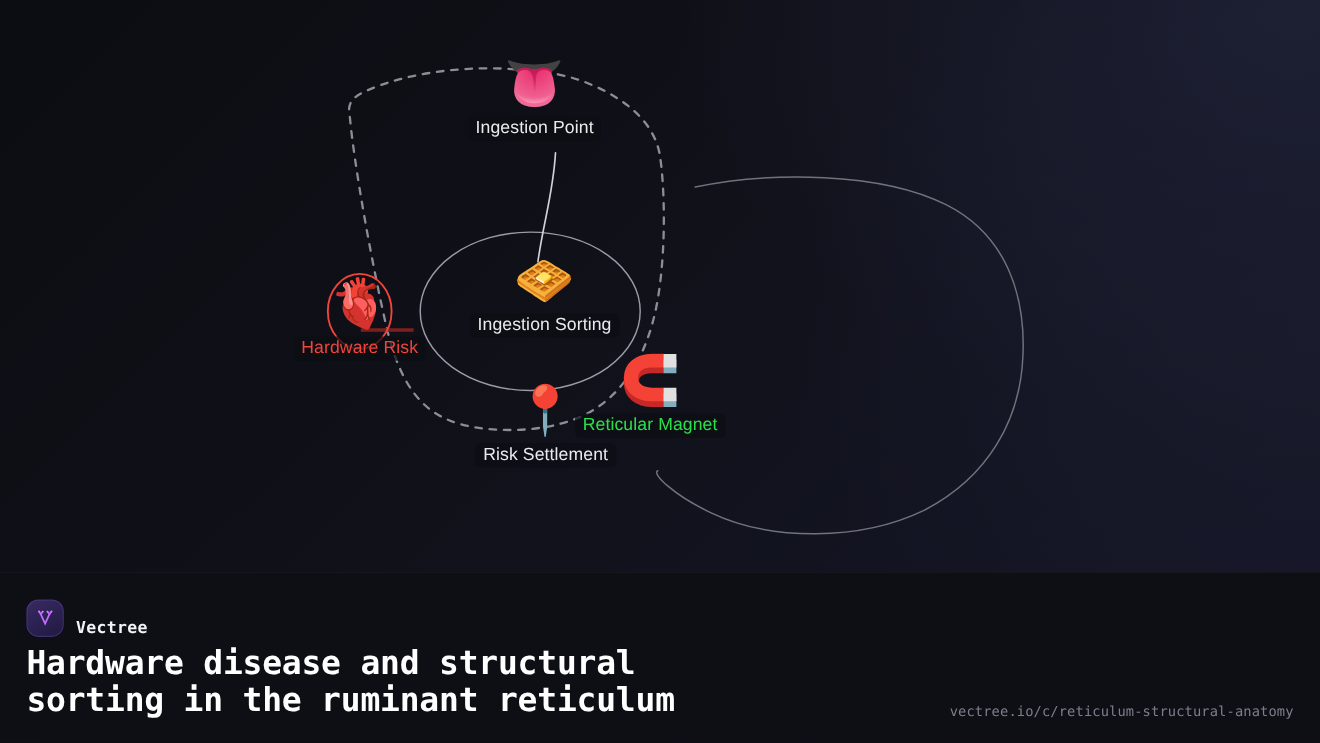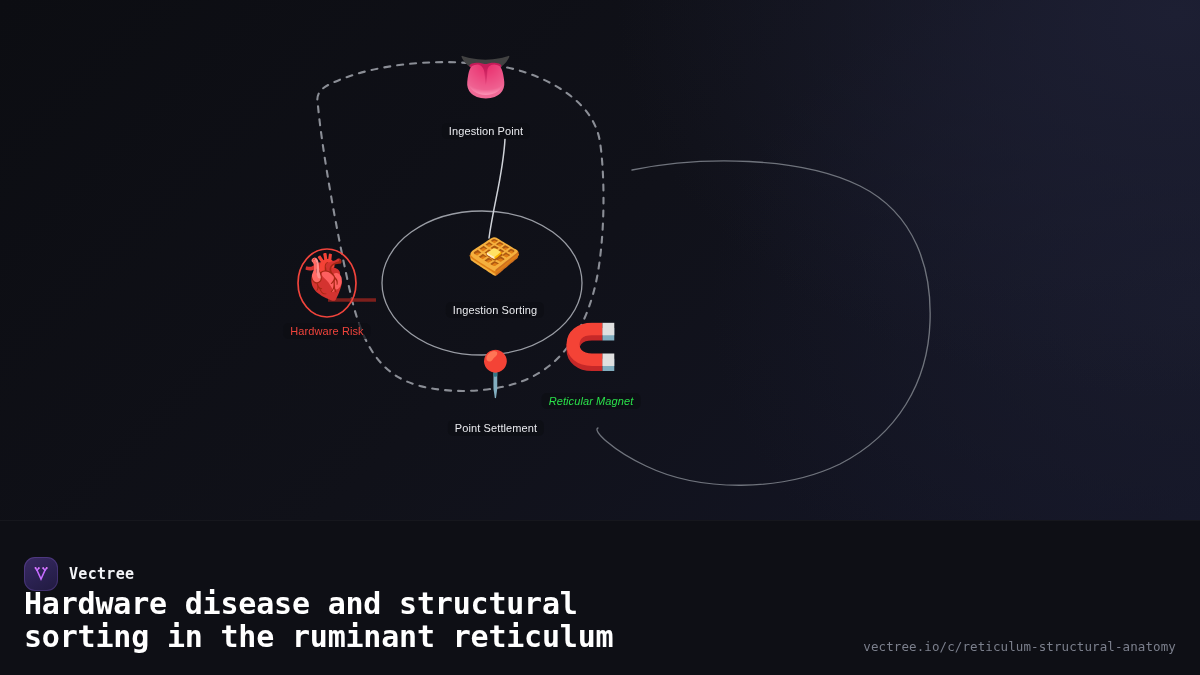--- a/index.html
+++ b/index.html
@@ -30,41 +30,41 @@
     display:flex; flex-direction:column; align-items:center;
     transform:translate(-50%,0);
   }
   .node .glyph {
     font-family:"DejaVu Sans", sans-serif;
     line-height:1;
     text-align:center;
     user-select:none;
   }
   .node .label {
-    margin-top:24px;
-    font-size:11px;
+    margin-top:7px;
+    font-size:16px;
     letter-spacing:.1px;
     color:#e9eaee;
     white-space:nowrap;
     padding:2px 7px;
     border-radius:5px;
     background:rgba(13,14,19,.72);
   }
   .node .label.risk    { color:#f0443c; }
-  .node .label.good    { color:#2ae04a;font-style:italic; }
+  .node .label.good    { color:#2ae04a; }
 
   
   #footer {
     position:absolute; left:0; bottom:0; width:1200px; height:155px;
     background:#0e0f15;
     border-top:1px solid rgba(255,255,255,.035);
   }
   #brand {
-    position:absolute; left:24px; top:36px;
-    display:flex; align-items:center; gap:11px;
+    position:absolute; left:24px; top:24px;
+    display:flex; align-items:flex-end; gap:11px;
   }
   #brand-mark {
     width:34px; height:34px; border-radius:11px;
     background:linear-gradient(150deg,#3a2a63 0%,#2a2150 55%,#211a40 100%);
     box-shadow:inset 0 0 0 1px rgba(170,120,255,.22);
     display:flex; align-items:center; justify-content:center;
   }
   #brand-name {
     font-family:"DejaVu Sans Mono","Liberation Mono",monospace;
     font-size:15px; font-weight:700; color:#f2f3f6; letter-spacing:.3px;
@@ -134,21 +134,21 @@
       <div class="label">Ingestion Sorting</div>
     </div>
 
     <div class="node" style="left:327px; top:255px;">
       <div class="glyph" style="font-size:44px;">🫀</div>
       <div class="label risk">Hardware Risk</div>
     </div>
 
     <div class="node" style="left:496px; top:352px;">
       <div class="glyph" style="font-size:44px;">📍</div>
-      <div class="label">Point Settlement</div>
+      <div class="label">Risk Settlement</div>
     </div>
 
     <div class="node" style="left:591px; top:325px;">
       <div class="glyph" style="font-size:44px;">🧲</div>
       <div class="label good">Reticular Magnet</div>
     </div>
 
   </div>
 
   <div id="footer">

